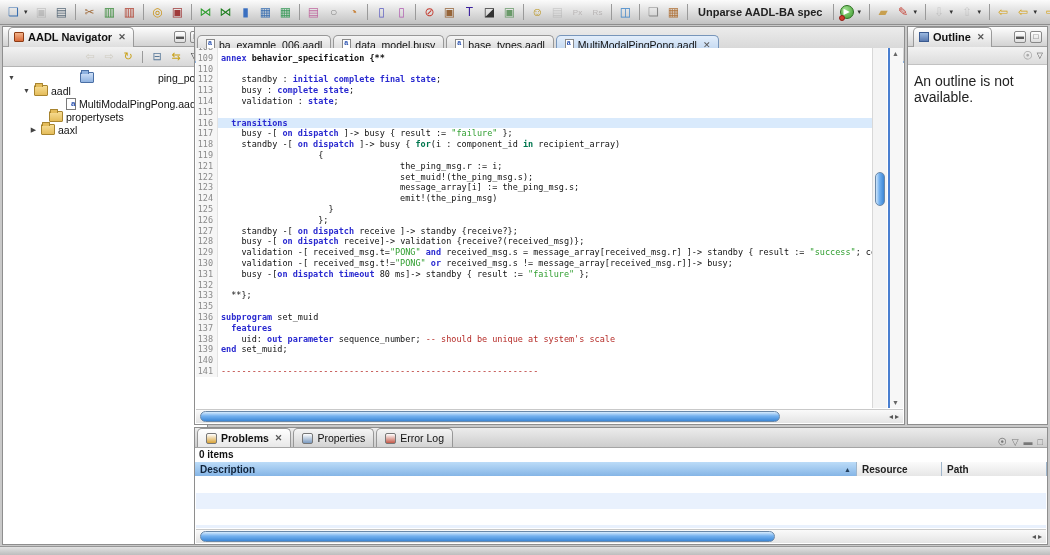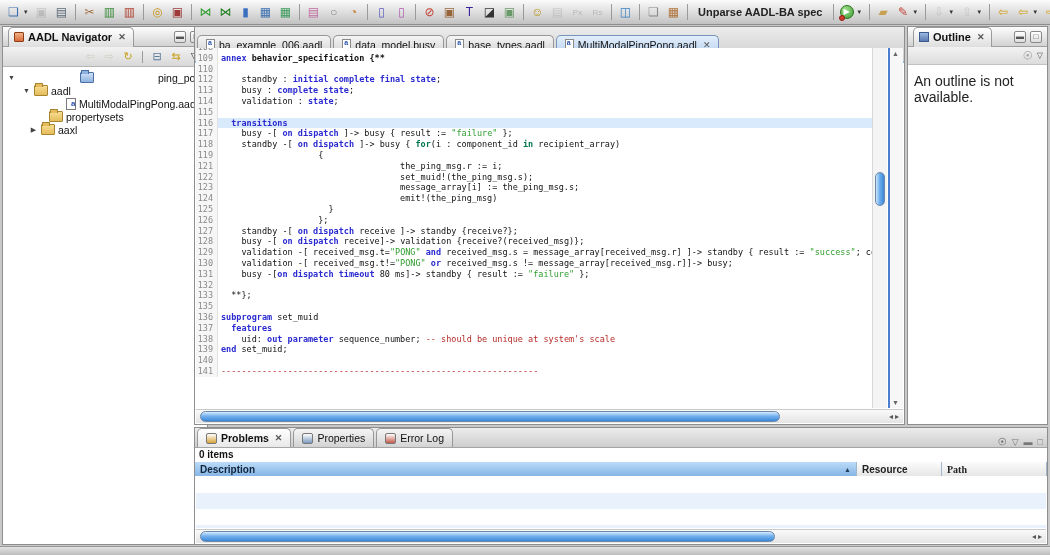--- a/index.html
+++ b/index.html
@@ -352,21 +352,21 @@
     </div>
   <div id="pcount">0 items</div>
   <div id="phead">
       <div class="phcell sorted" style="width: 662px;">
         <span>Description</span>
         <span class="sort">▲</span>
       </div>
       <div class="phcell" style="width: 85px;">
         <span>Resource</span>
       </div>
-      <div class="phcell" style="width: 105px; font-family: Liberation Serif, serif;">
+      <div class="phcell" style="width: 105px;">
         <span>Path</span>
       </div>
     </div>
   <div id="prows">
       <div class="prow"></div>
       <div class="prow"></div>
       <div class="prow"></div>
       <div class="prow"></div>
     </div>
   <div id="phscroll">

